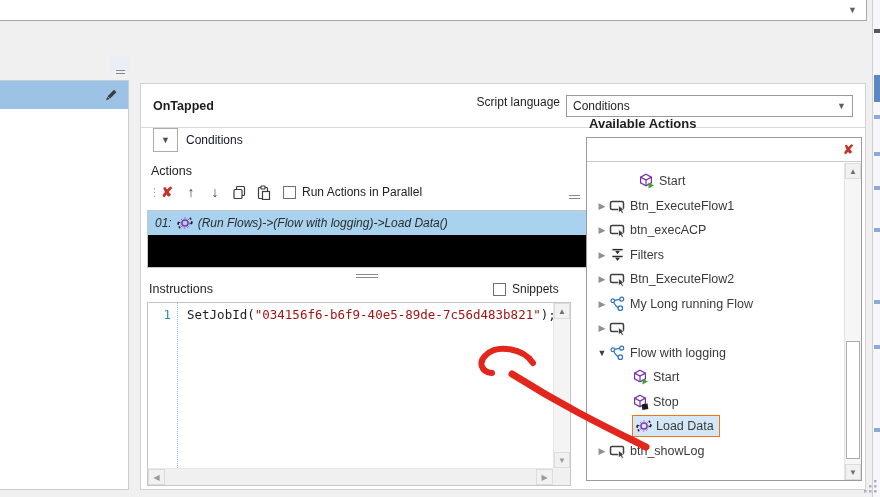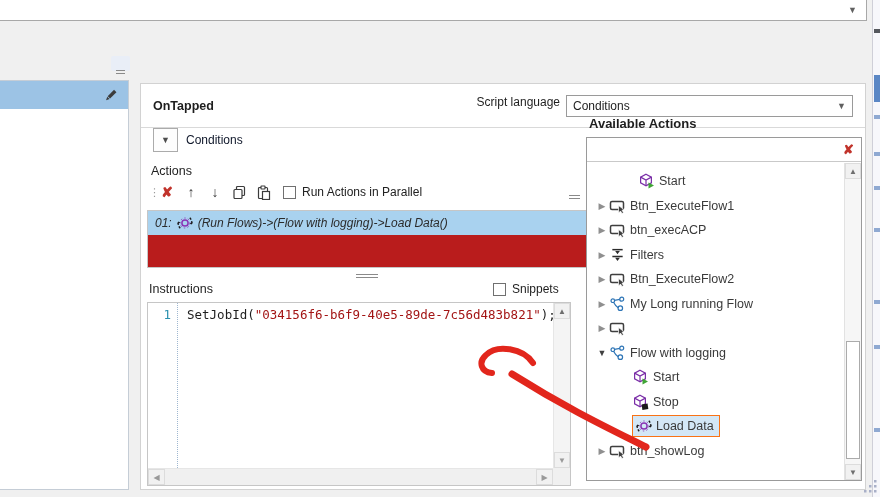--- a/index.html
+++ b/index.html
@@ -45,21 +45,21 @@
   .sec-label { position:absolute; font-weight:normal; font-size:12.5px; }
 
   .act-toolbar { position:absolute; left:8px; top:100px; display:flex; align-items:center; }
   .tb-grip { color:#9a9a9a; font-size:11px; letter-spacing:0; line-height:4px; width:6px; }
   .tb-btn { width:24px; display:flex; justify-content:center; align-items:center; color:#3b3b3b; font-size:14px; }
   .tb-x { color:#C1332B; font-weight:bold; font-size:14px; }
   .checkbox { width:13px; height:13px; border:1px solid #707070; background:#fff; }
   .tb-cklabel { margin-left:6px; color:#222; }
 
   .action-list { position:absolute; left:6px; top:126px; width:466px; height:58px;
-    border:1px solid #c6c6c6; background:#b91c1c; }
+    border:1px solid #c6c6c6; background:#000000; }
   .action-row { height:24px; background:#A9D2EF; display:flex; align-items:center; padding:0 7px; gap:5px; }
   .action-row .idx { font-style:italic; color:#2b2b2b; }
   .action-row .txt { font-style:italic; color:#2b2b2b; flex:1; white-space:nowrap; overflow:hidden; }
   .action-row .swap { font-weight:bold; font-size:14px; color:#111; }
 
   .hsplit { left:215px; top:190px; width:22px; }
   .vsplit-mid { left:428px; top:111px; width:11px; }
 
   .snip-row { position:absolute; left:352px; top:198px; display:flex; align-items:center; gap:6px; }
 

